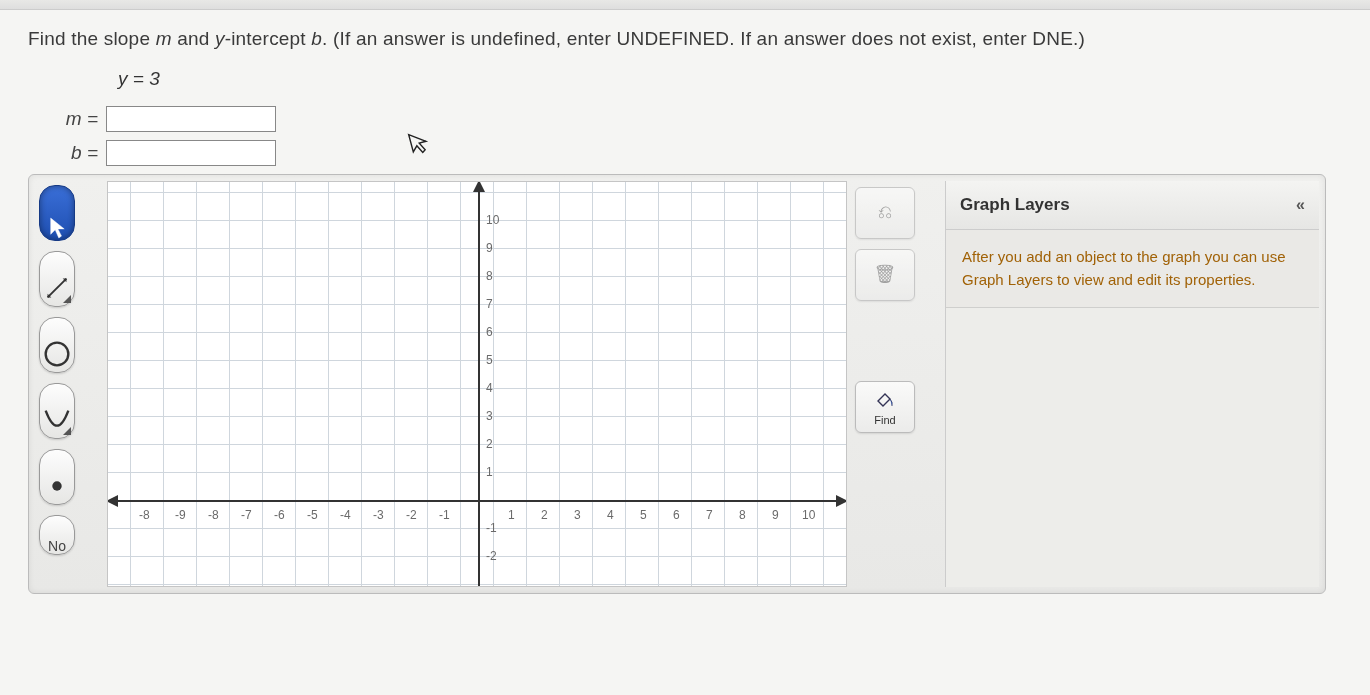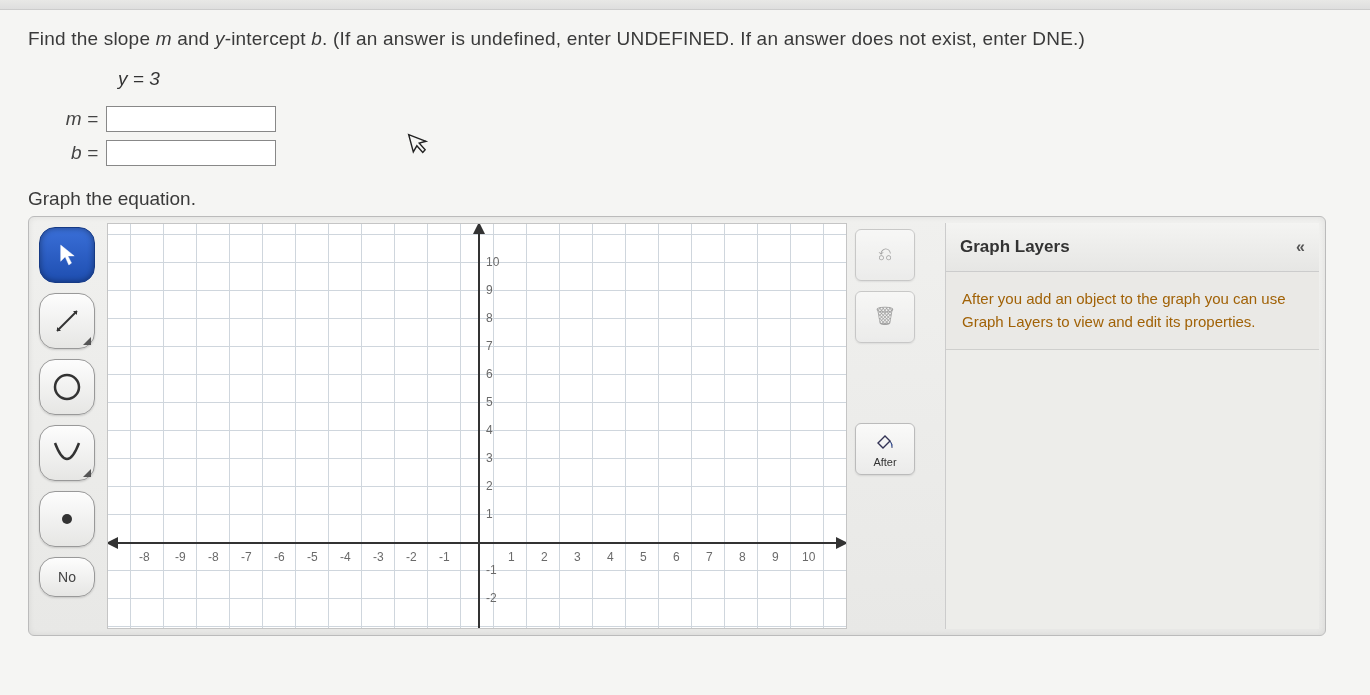--- a/index.html
+++ b/index.html
@@ -83,27 +83,27 @@
   }
   
   .toolbox {
     width: 64px;
     display: flex;
     flex-direction: column;
     gap: 10px;
     padding: 4px;
   }
   .tool-btn {
-    width: 56px;
+    width: 36px;
     height: 56px;
     border: 1px solid #999;
     border-radius: 16px;
     background: linear-gradient(#fdfdfd,#e6e6e4);
     display: flex;
-    align-items: center;
+    align-items: flex-end;
     justify-content: center;
     font-size: 12px;
     color: #444;
     cursor: pointer;
     box-shadow: 0 1px 2px rgba(0,0,0,0.15);
     position: relative;
   }
   .tool-btn.selected {
     background: linear-gradient(#3a6fd8,#1e4eb0);
     border-color: #163a85;
@@ -226,21 +226,20 @@
     <div class="answer-label">b =</div>
     <input class="answer-input" value="" style="">
   </div>
 
   <span class="cursor-icon">
     <svg width="20" height="26" viewBox="0 0 20 26">
         <path d="M2 2 L2 20 L7 15 L11 23 L14 21 L10 13 L17 13 Z" fill="none" stroke="#222" stroke-width="1.4"></path>
       </svg>
   </span>
 
-  <div class="graph-instr">Graph the equation.</div>
 
   <div class="graph-wrap">
 
     <div class="toolbox">
       <div class="tool-btn selected">
         <svg class="tool-select-arrow" viewBox="0 0 20 26">
             <path d="M3 2 L3 20 L8 15 L12 24 L15 22 L11 14 L18 14 Z" fill="#fff" stroke="#fff" stroke-width="0.5"></path>
           </svg>
       </div>
       <div class="tool-btn">
@@ -323,21 +322,21 @@
         <span class="ic">🗑</span>
       </div>
       <div class="side-sep"></div>
       <div class="side-btn enabled">
         <span class="ic">
           <svg width="20" height="18" viewBox="0 0 20 18">
               <path d="M3 12 L10 5 L15 10 L8 17 Z" fill="none" stroke="#335" stroke-width="1.4"></path>
               <path d="M15 10 Q18 13 17 17" fill="#3a6fd8" stroke="#335" stroke-width="0.8"></path>
             </svg>
         </span>
-        <span>After</span>
+        <span>Find</span>
       </div>
     </div>
 
     <div class="layers-panel">
       <div class="layers-header">
         <span>Graph Layers</span>
         <span class="collapse">«</span>
       </div>
       <div class="layers-body">After you add an object to the graph you can use Graph Layers to view and edit its properties.</div>
     </div>

